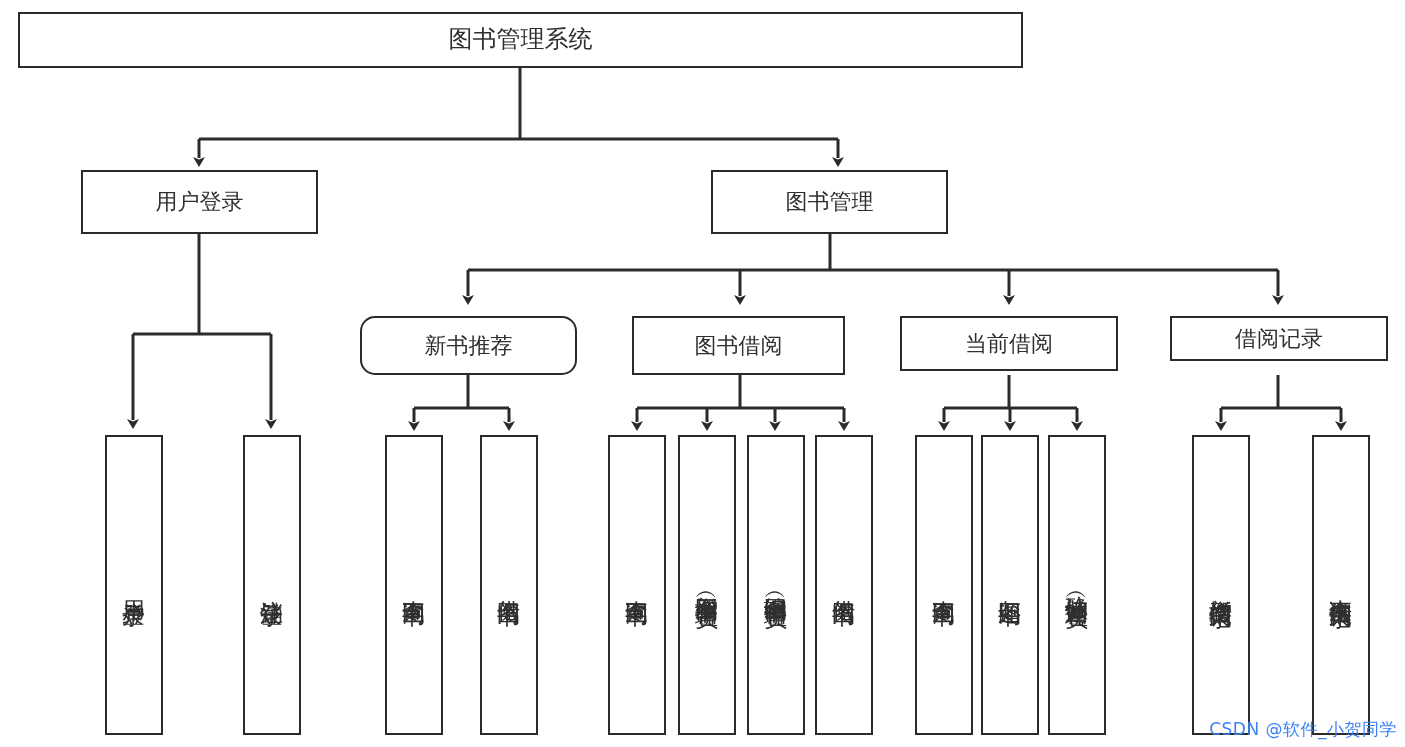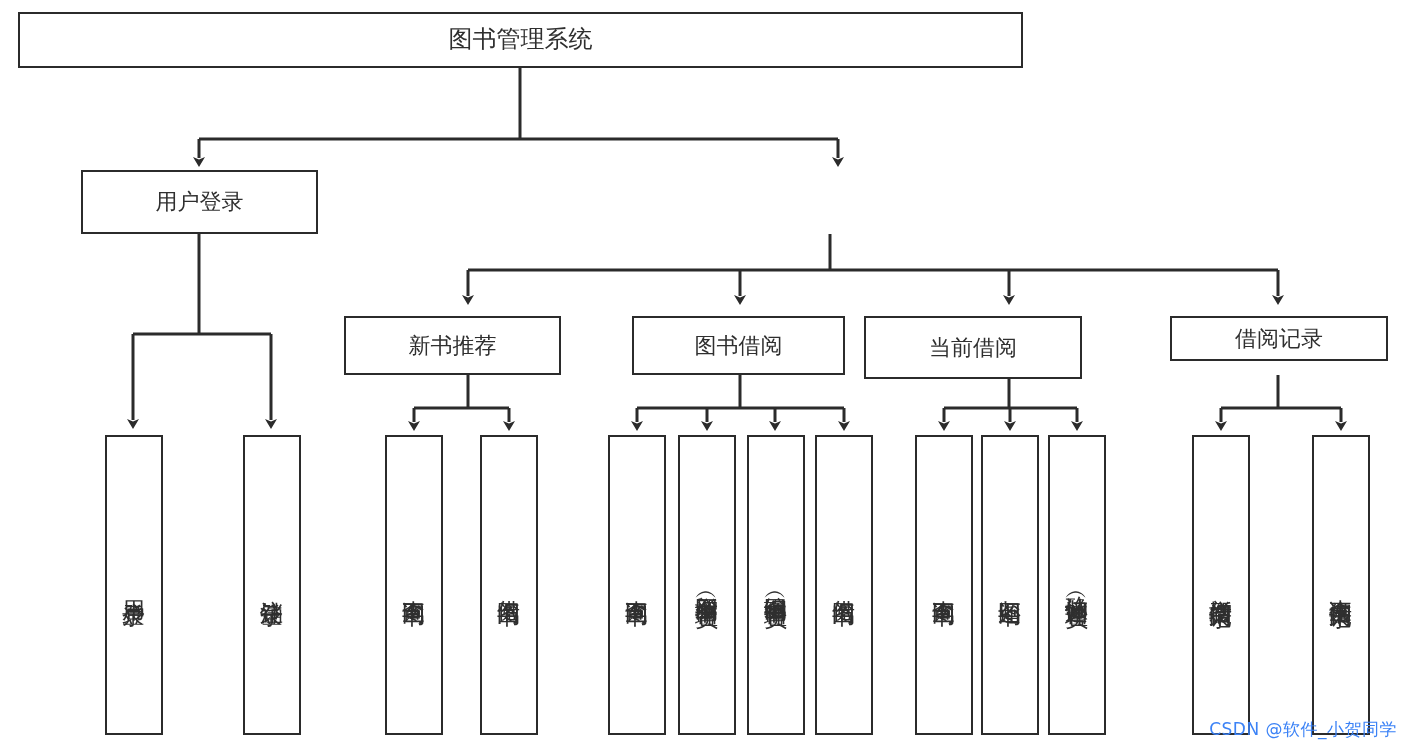--- a/index.html
+++ b/index.html
@@ -122,26 +122,27 @@
       <path d="M1221,408 L1221,422" marker-end="url(#ah)"></path>
       <path d="M1341,408 L1341,422" marker-end="url(#ah)"></path>
 
     </g>
   </svg>
 
   <div class="node title" style="left:18px; top:12px; width:1005px; height:56px;">图书管理系统</div>
 
   <div class="node h" style="left:81px; top:170px; width:237px; height:64px;">用户登录</div>
 
+  <div class="node h" style="left:711px; top:170px; width:237px; height:64px;">图书管理</div>
 
-  <div class="node h" style="left:344px; top:316px; width:217px; height:59px;">新书推荐</div>
+  <div class="node h" style="left:360px; top:316px; width:217px; height:59px;border-radius:15px;">新书推荐</div>
 
   <div class="node h" style="left:632px; top:316px; width:213px; height:59px;">图书借阅</div>
 
-  <div class="node h" style="left:864px; top:316px; width:218px; height:63px;text-align:right;">当前借阅</div>
+  <div class="node h" style="left:900px; top:316px; width:218px; height:55px;text-align:right;">当前借阅</div>
 
   <div class="node h" style="left:1170px; top:316px; width:218px; height:45px;">借阅记录</div>
 
   <div class="node v" style="left:105px; top:435px; width:58px; height:300px;">
     <span>用户登录</span>
   </div>
   <div class="node v" style="left:243px; top:435px; width:58px; height:300px;">
     <span>注销登录</span>
   </div>
 

